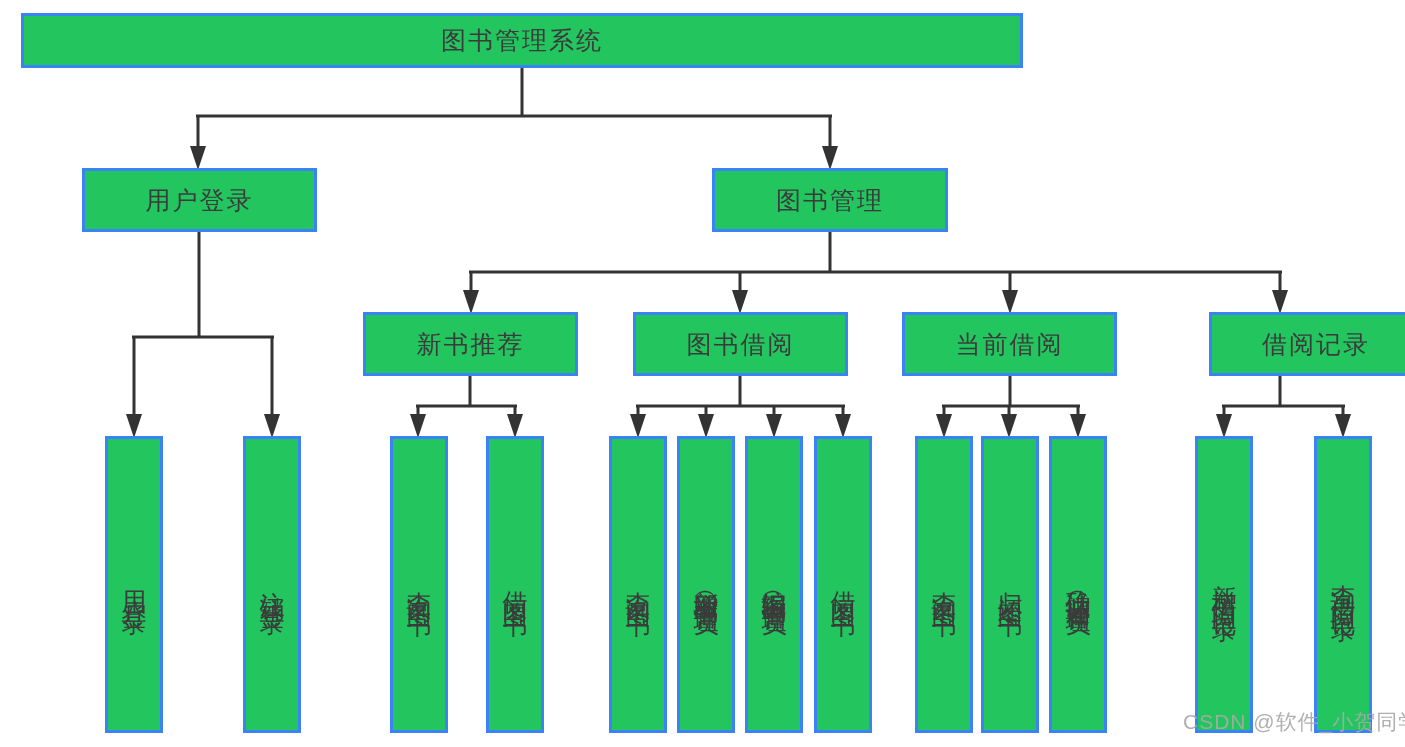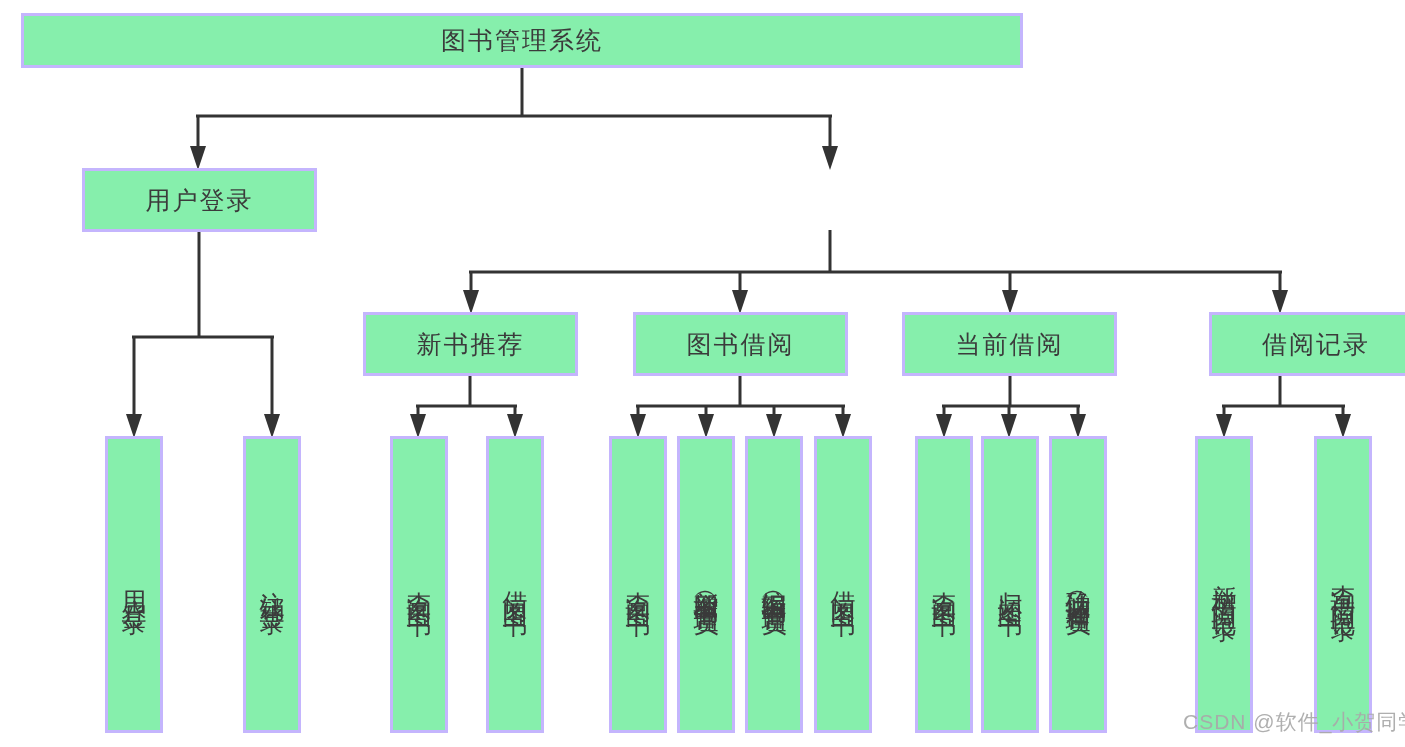--- a/index.html
+++ b/index.html
@@ -13,22 +13,22 @@
   }
   .connector-layer {
     position: absolute;
     left: 0; top: 0;
     width: 1405px; height: 747px;
     z-index: 0;
   }
   .node {
     position: absolute;
     box-sizing: border-box;
-    background: #86efac;
-    border: 3px solid #c4b5fd;
+    background: #22c55e;
+    border: 3px solid #3b82f6;
     display: flex;
     align-items: center;
     justify-content: center;
     color: #3b3b3b;
     z-index: 1;
   }
   .h-node {
     font-size: 25px;
     letter-spacing: 2px;
     white-space: nowrap;
@@ -121,20 +121,21 @@
     <line x1="1222" y1="406" x2="1345" y2="406"></line>
     <line x1="1224" y1="406" x2="1224" y2="418"></line>
     <line x1="1343" y1="406" x2="1343" y2="418"></line>
     <polygon points="1224,438 1216,414 1232,414" stroke="none"></polygon>
     <polygon points="1343,438 1335,414 1351,414" stroke="none"></polygon>
   </svg>
 
   <div class="node h-node root-node">图书管理系统</div>
 
   <div class="node h-node l2-node" style="left:82px; width:235px;">用户登录</div>
+  <div class="node h-node l2-node" style="left:712px; width:236px;">图书管理</div>
 
   <div class="node h-node l3-node" style="left:363px;">新书推荐</div>
   <div class="node h-node l3-node" style="left:633px;">图书借阅</div>
   <div class="node h-node l3-node" style="left:902px;">当前借阅</div>
   <div class="node h-node l3-node" style="left:1173px; width:214px;margin-left:36px;">借阅记录</div>
 
   <div class="node leaf-node" style="left:105px;">
     <span>用户登录</span>
   </div>
   <div class="node leaf-node" style="left:243px;">

